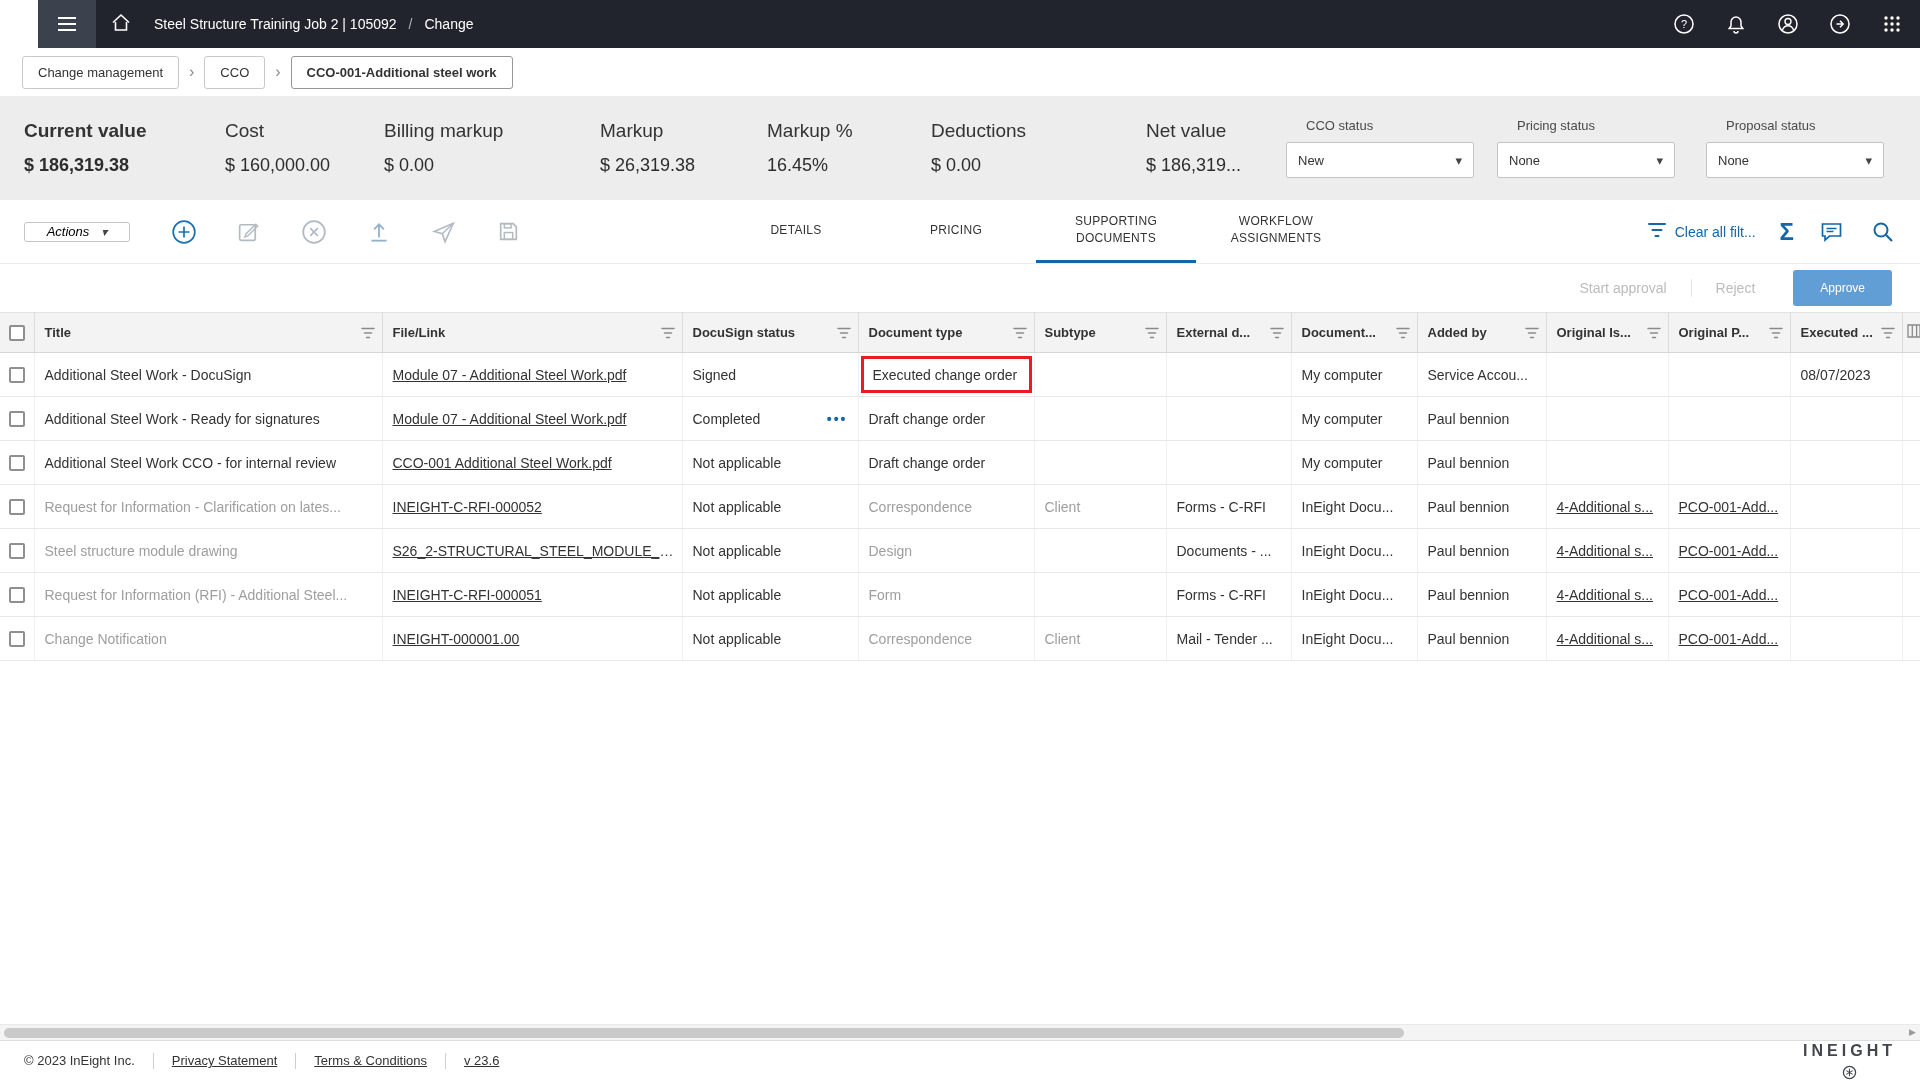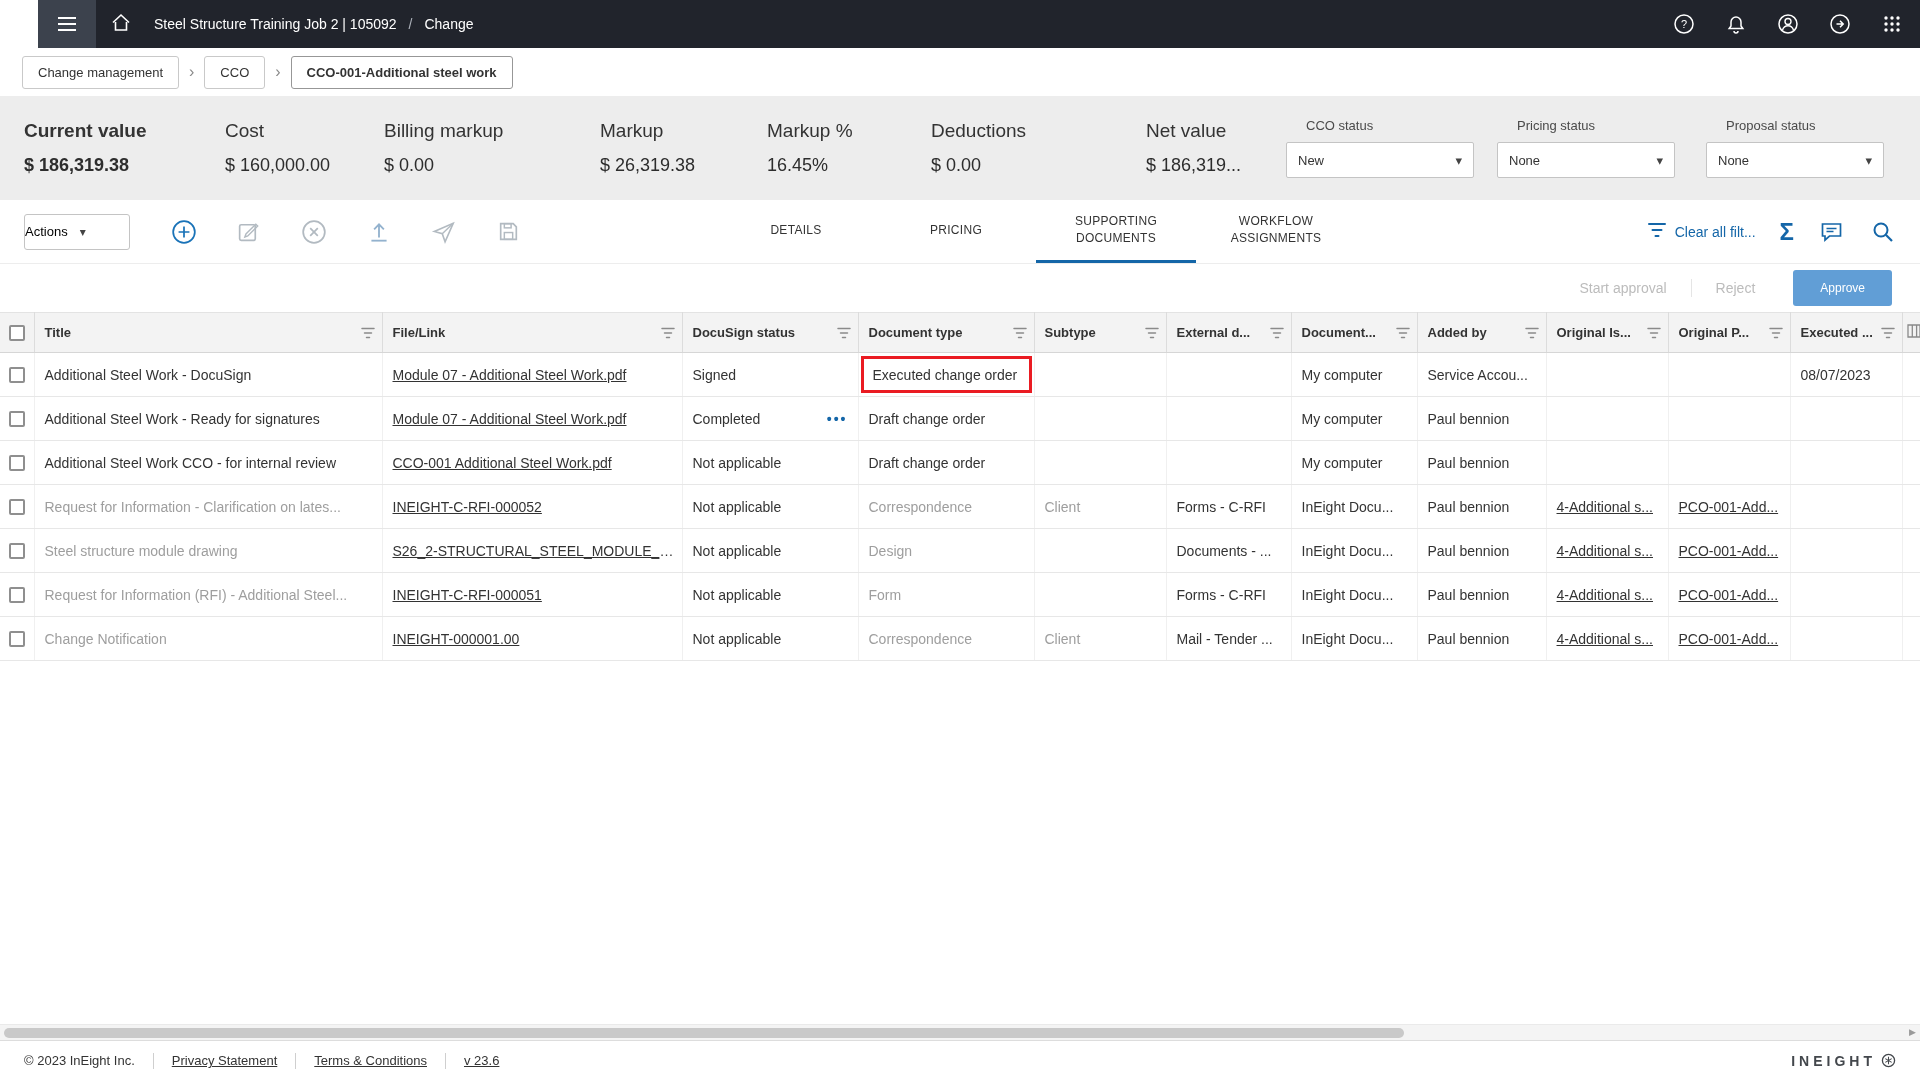--- a/index.html
+++ b/index.html
@@ -28,21 +28,21 @@
   .kpi .kpi-value { font-size:18px; margin-top:13px; color:#2d2d2d; }
   .kpi.emph .kpi-label, .kpi.emph .kpi-value { font-weight:bold; }
   .k0{width:201px}.k1{width:159px}.k2{width:216px}.k3{width:167px}.k4{width:164px}.k5{width:215px}.k6{width:140px}
   .status .status-label { font-size:13px; color:#4a4a4a; margin-bottom:9px;margin-left:20px; }
   .select { height:36px; background:#fff; border:1px solid #c4c4c4; border-radius:2px; display:flex; align-items:center; padding:0 11px; font-size:13px; cursor:pointer; }
   .select .caret { margin-left:auto; color:#444; font-size:13px; }
   .s0{width:188px; margin-right:23px;} .s1{width:178px; margin-right:31px;} .s2{width:178px;}
 
   
   .toolbar { height:64px; background:#fff; position:relative; display:flex; align-items:center; padding:0 24px; border-bottom:1px solid #ededed; }
-  .actions-btn { height:36px; min-width:106px; border:1px solid #c4c4c4; border-radius:3px; background:#fff; display:flex; align-items:center; gap:12px; font-size:13px; cursor:pointer; }
+  .actions-btn { height:20px; min-width:106px; border:1px solid #c4c4c4; border-radius:3px; background:#fff; display:flex; align-items:center; justify-content:center; gap:12px; font-size:13px; cursor:pointer;font-style:italic; }
   .actions-btn .caret { font-size:12px; color:#444; }
   .tool-icons { display:flex; align-items:center; gap:38px; margin-left:40px; }
   .tool-icon { width:27px; height:27px; display:flex; align-items:center; justify-content:center; cursor:pointer; }
   .tabs { position:absolute; left:716px; top:0; bottom:0; display:flex; }
   .tab { width:160px; display:flex; align-items:center; justify-content:center; text-align:center; font-size:12px; letter-spacing:.3px; line-height:1.4; color:#333; cursor:pointer; padding:0 10px; border-bottom:3px solid transparent; }
   .tab.active { border-bottom-color:#1466a8; }
   .tool-right { margin-left:auto; display:flex; align-items:center; gap:24px; }
   .clear-filters { display:flex; align-items:center; gap:8px; cursor:pointer; color:#1466a8; font-size:14px; }
   .sum-glyph { font-size:24px; font-weight:bold; color:#1466a8; cursor:pointer; line-height:1; }
 
@@ -66,21 +66,21 @@
   .more { float:right; color:#1466a8; font-weight:bold; letter-spacing:2px; margin-right:2px; cursor:pointer; }
 
   
   .hscroll { position:absolute; left:0; right:0; bottom:40px; height:16px; background:#f4f4f4; border-top:1px solid #eaeaea; }
   .hthumb { position:absolute; left:4px; top:3px; width:1400px; height:10px; background:#c9c9c9; border-radius:5px; cursor:pointer; }
   .harrow { position:absolute; right:4px; top:2px; color:#9a9a9a; font-size:9px; cursor:pointer; }
   .footer { position:absolute; left:0; right:0; bottom:0; height:40px; background:#fff; border-top:1px solid #dddddd; display:flex; align-items:center; padding:0 24px; font-size:13px; }
   .footer .fdiv { width:1px; height:16px; background:#cfcfcf; margin:0 18px; }
   .footer a { color:#333; text-decoration:underline; cursor:pointer;text-align:right; }
   .copy { color:#333; }
-  .brand { margin-left:auto; display:flex; align-items:center; gap:5px; font-weight:bold; letter-spacing:4px; font-size:14px; color:#43474c; }
+  .brand { margin-left:auto; display:flex; align-items:center; gap:5px; font-weight:bold; letter-spacing:4px; font-size:16px; color:#43474c;flex-direction:column; }
 </style>
 </head>
 <body>
 
 <header class="topbar">
   <div class="hamburger">
       <i></i>
       <i></i>
       <i></i>
     </div>

